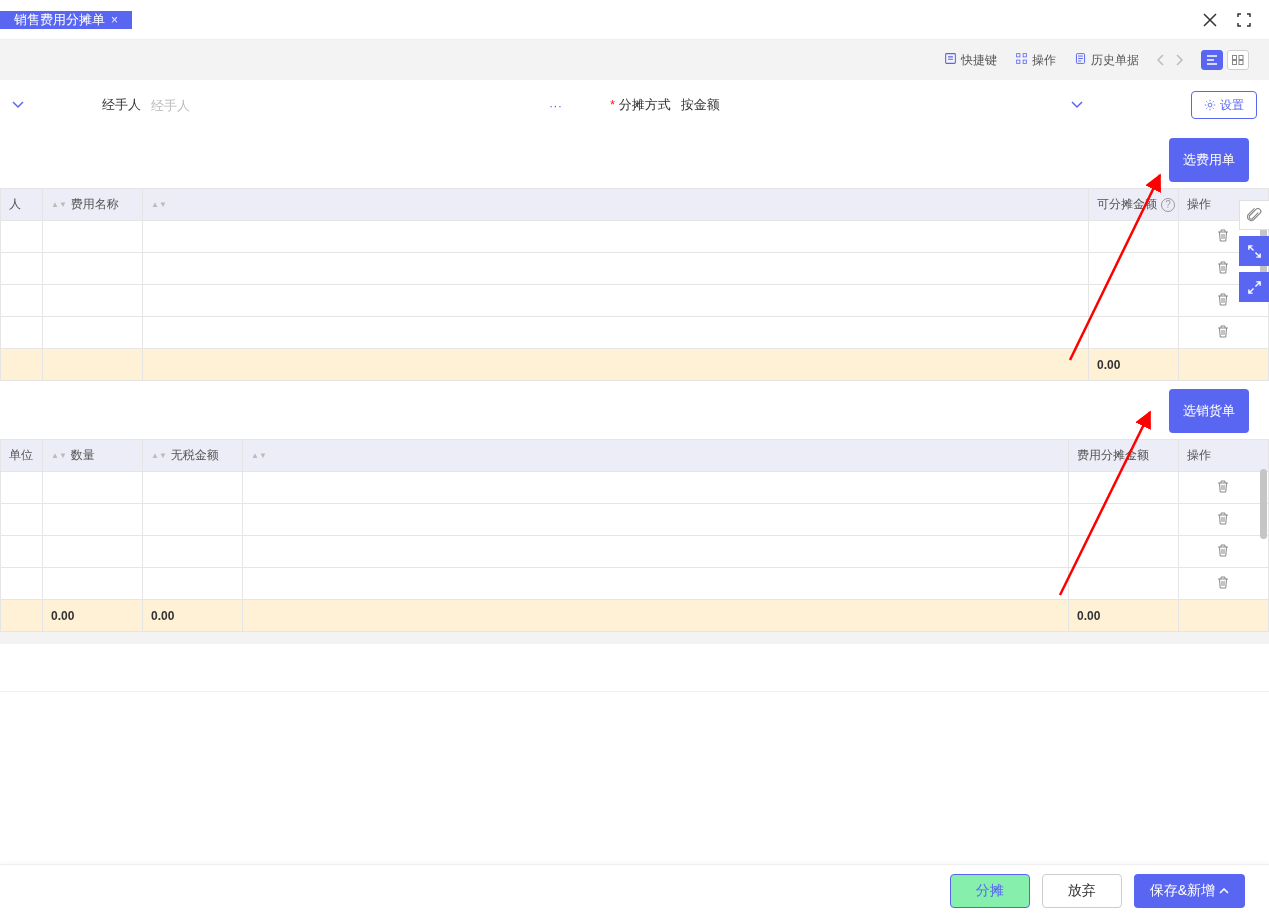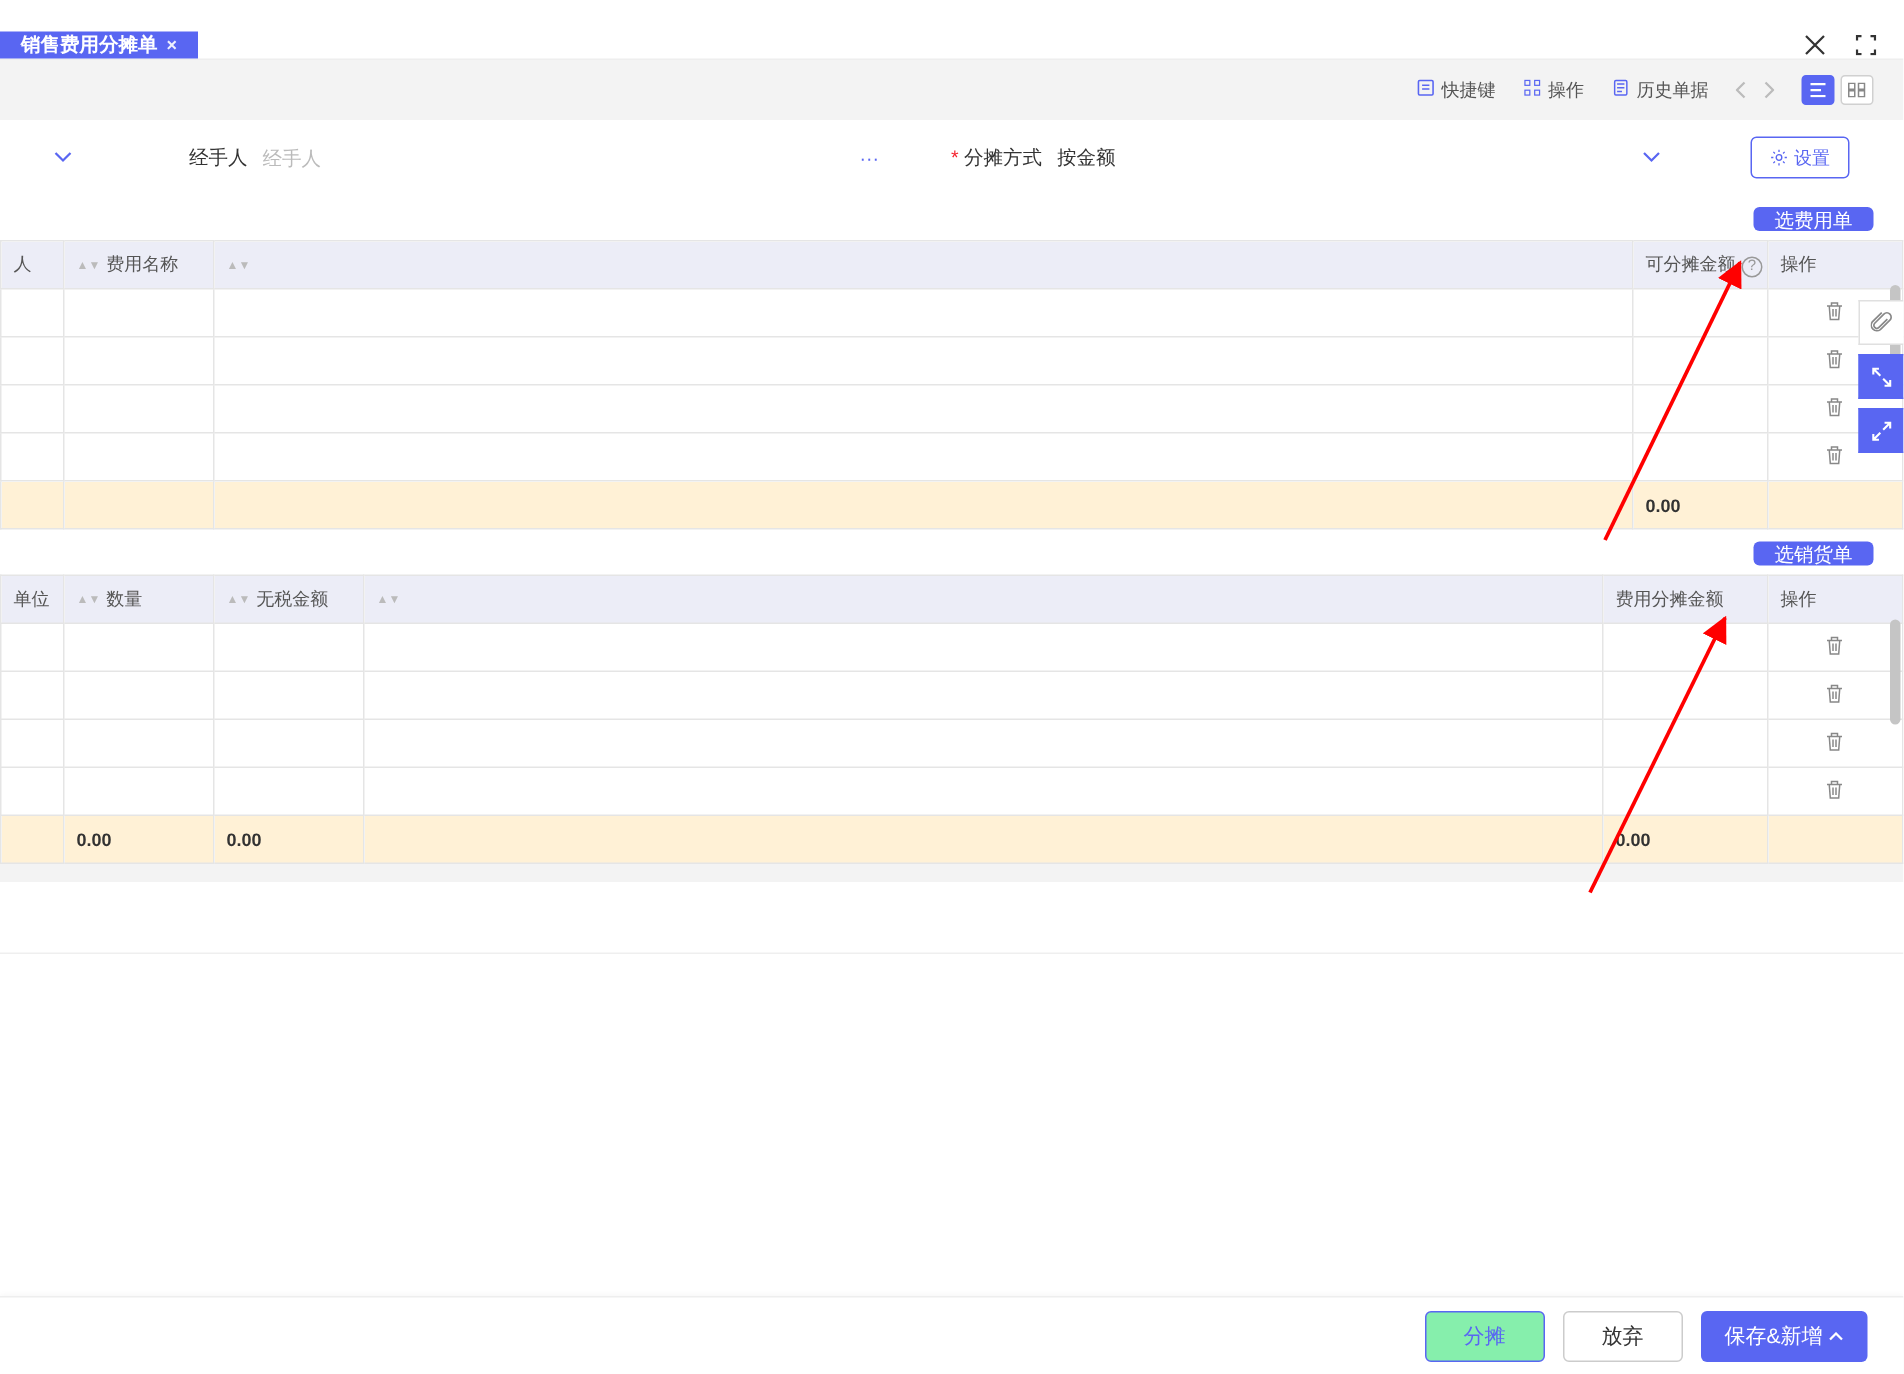--- a/index.html
+++ b/index.html
@@ -11,24 +11,23 @@
     color: #333;
     background: #fff;
     overflow: hidden;
     position: relative;
   }
 
   
   .tab-bar {
     height: 40px;
     display: flex;
-    align-items: flex-end;
+    align-items: center;
     border-bottom: 1px solid #eee;
     background: #fff;
-    font-weight: bold;
   }
   .tab {
     background: #5966f2;
     color: #fff;
     display: flex;
     align-items: center;
     padding: 0 14px;
     font-size: 13px;
     gap: 6px;
   }
@@ -91,21 +90,21 @@
     border-color: #5966f2;
     color: #fff;
   }
 
   
   .form-header {
     height: 50px;
     display: flex;
     align-items: center;
     background: #fff;
-    padding: 0 36px;
+    padding: 0 12px;
     gap: 0;
   }
   .fld-chevron {
     width: 30px;
     color: #5966f2;
     cursor: pointer;
   }
   .fld-group {
     display: flex;
     align-items: center;
@@ -144,21 +143,21 @@
   .grid-top {
     display: flex;
     justify-content: flex-end;
     padding: 8px 20px 6px;
   }
   .primary-btn {
     background: #5966f2;
     color: #fff;
     border: none;
     border-radius: 4px;
-    height: 16px;
+    height: 44px;
     padding: 0 14px;
     font-size: 13px;
     cursor: pointer;
   }
 
   .grid {
     position: relative;
   }
   .grid .scroll-thumb {
     position: absolute;

